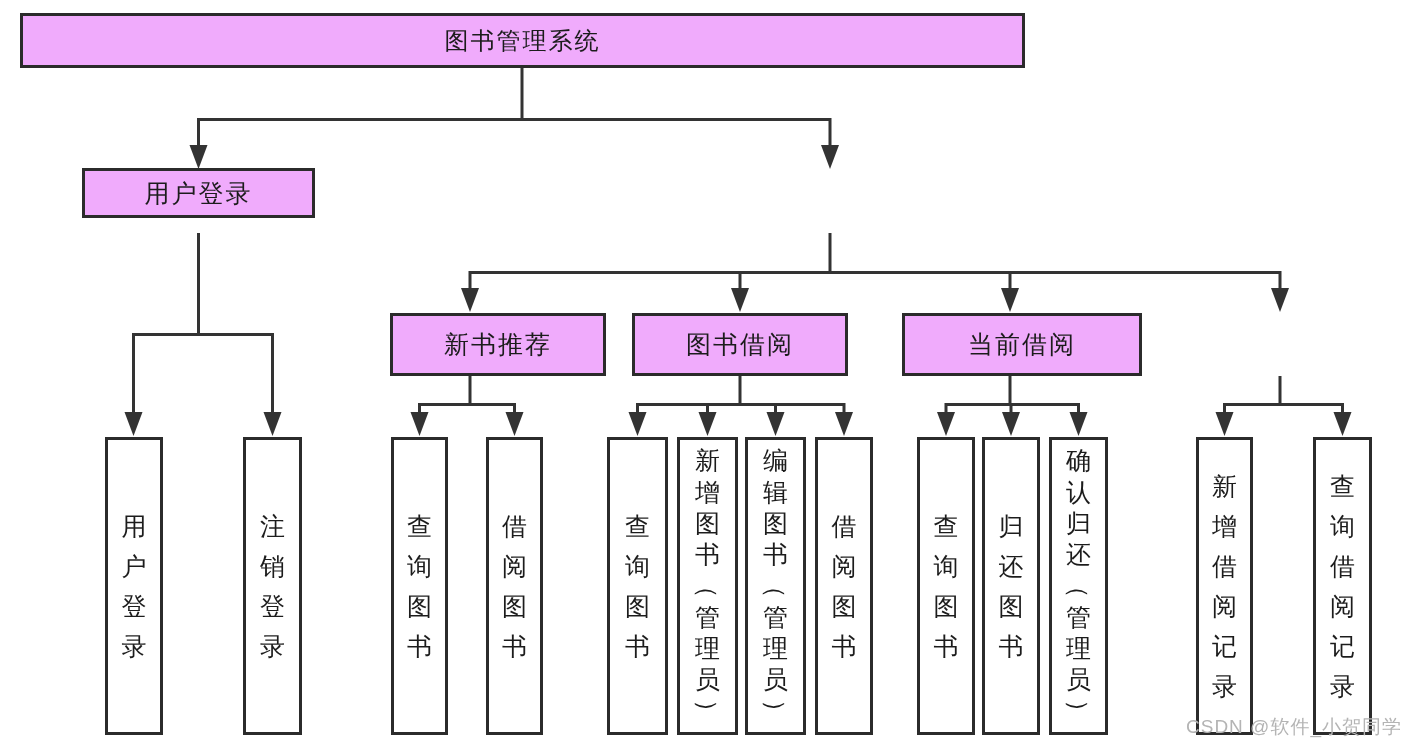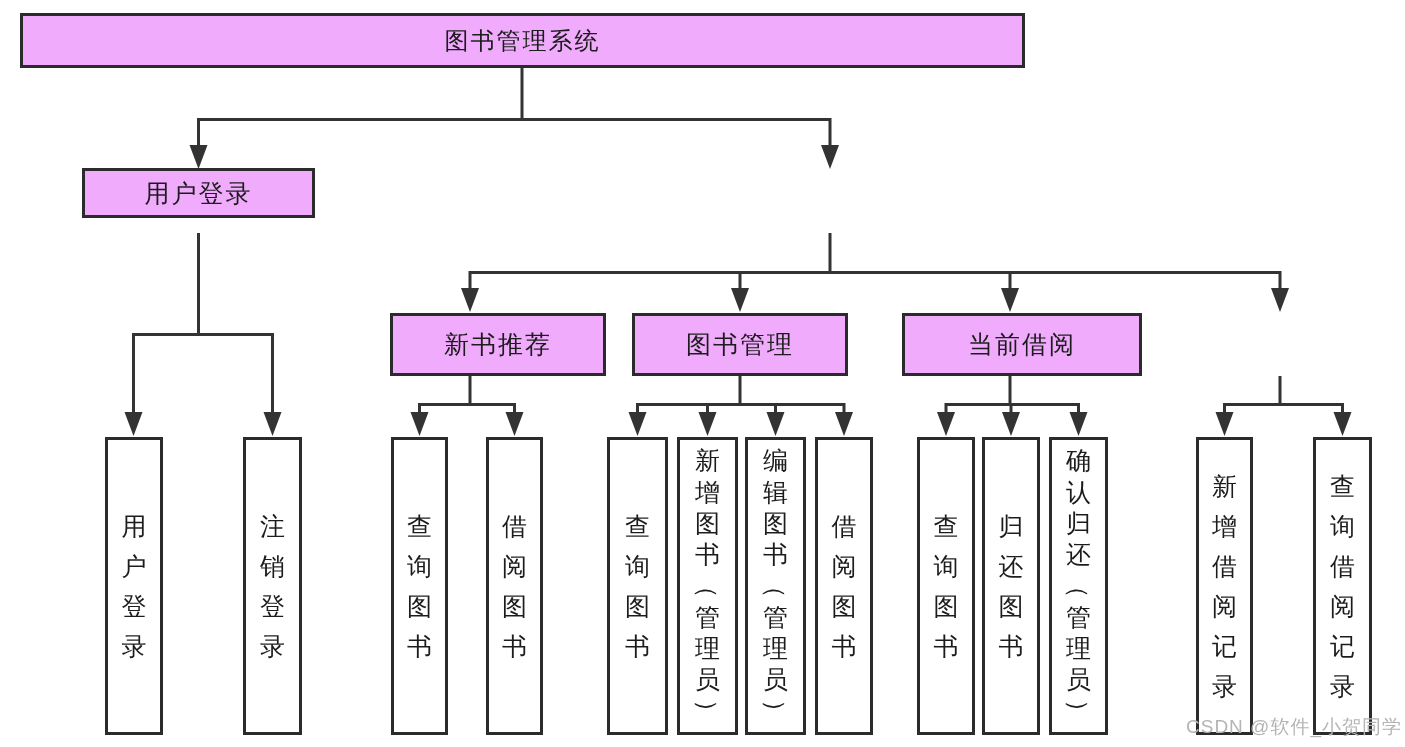--- a/index.html
+++ b/index.html
@@ -94,21 +94,21 @@
   </div>
 
   <div class="hbox lvl2" style="left:82px;width:233px;">
     <span>用户登录</span>
   </div>
 
   <div class="hbox lvl3" style="left:362px;width:216px;margin-left:28px;">
     <span>新书推荐</span>
   </div>
   <div class="hbox lvl3" style="left:632px;width:216px;">
-    <span>图书管理</span>
+    <span>图书借阅</span>
   </div>
   <div class="hbox lvl3" style="left:902px;width:240px;">
     <span>当前借阅</span>
   </div>
 
   <div class="vbox" style="left:105px;width:58px;">
     <div class="vtext">
         <span>用</span>
         <span>户</span>
         <span>登</span>

